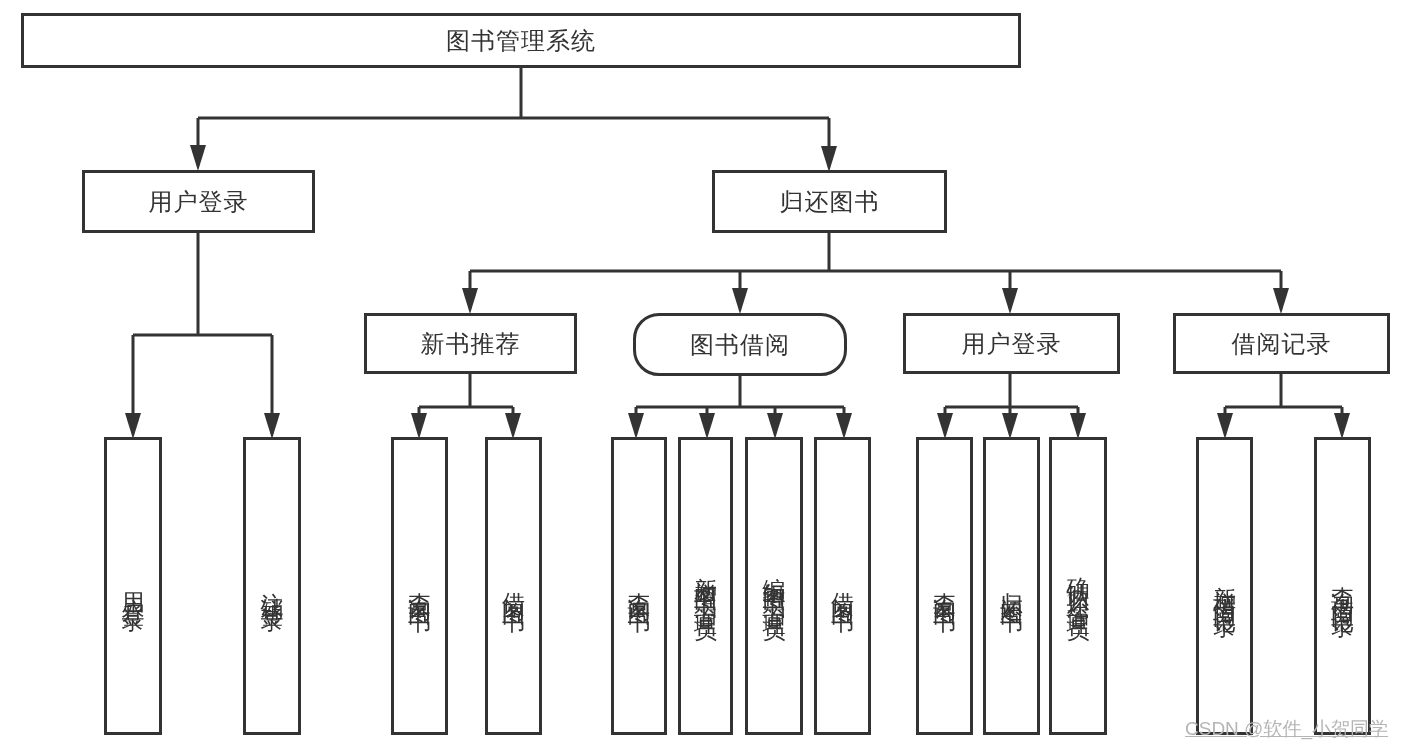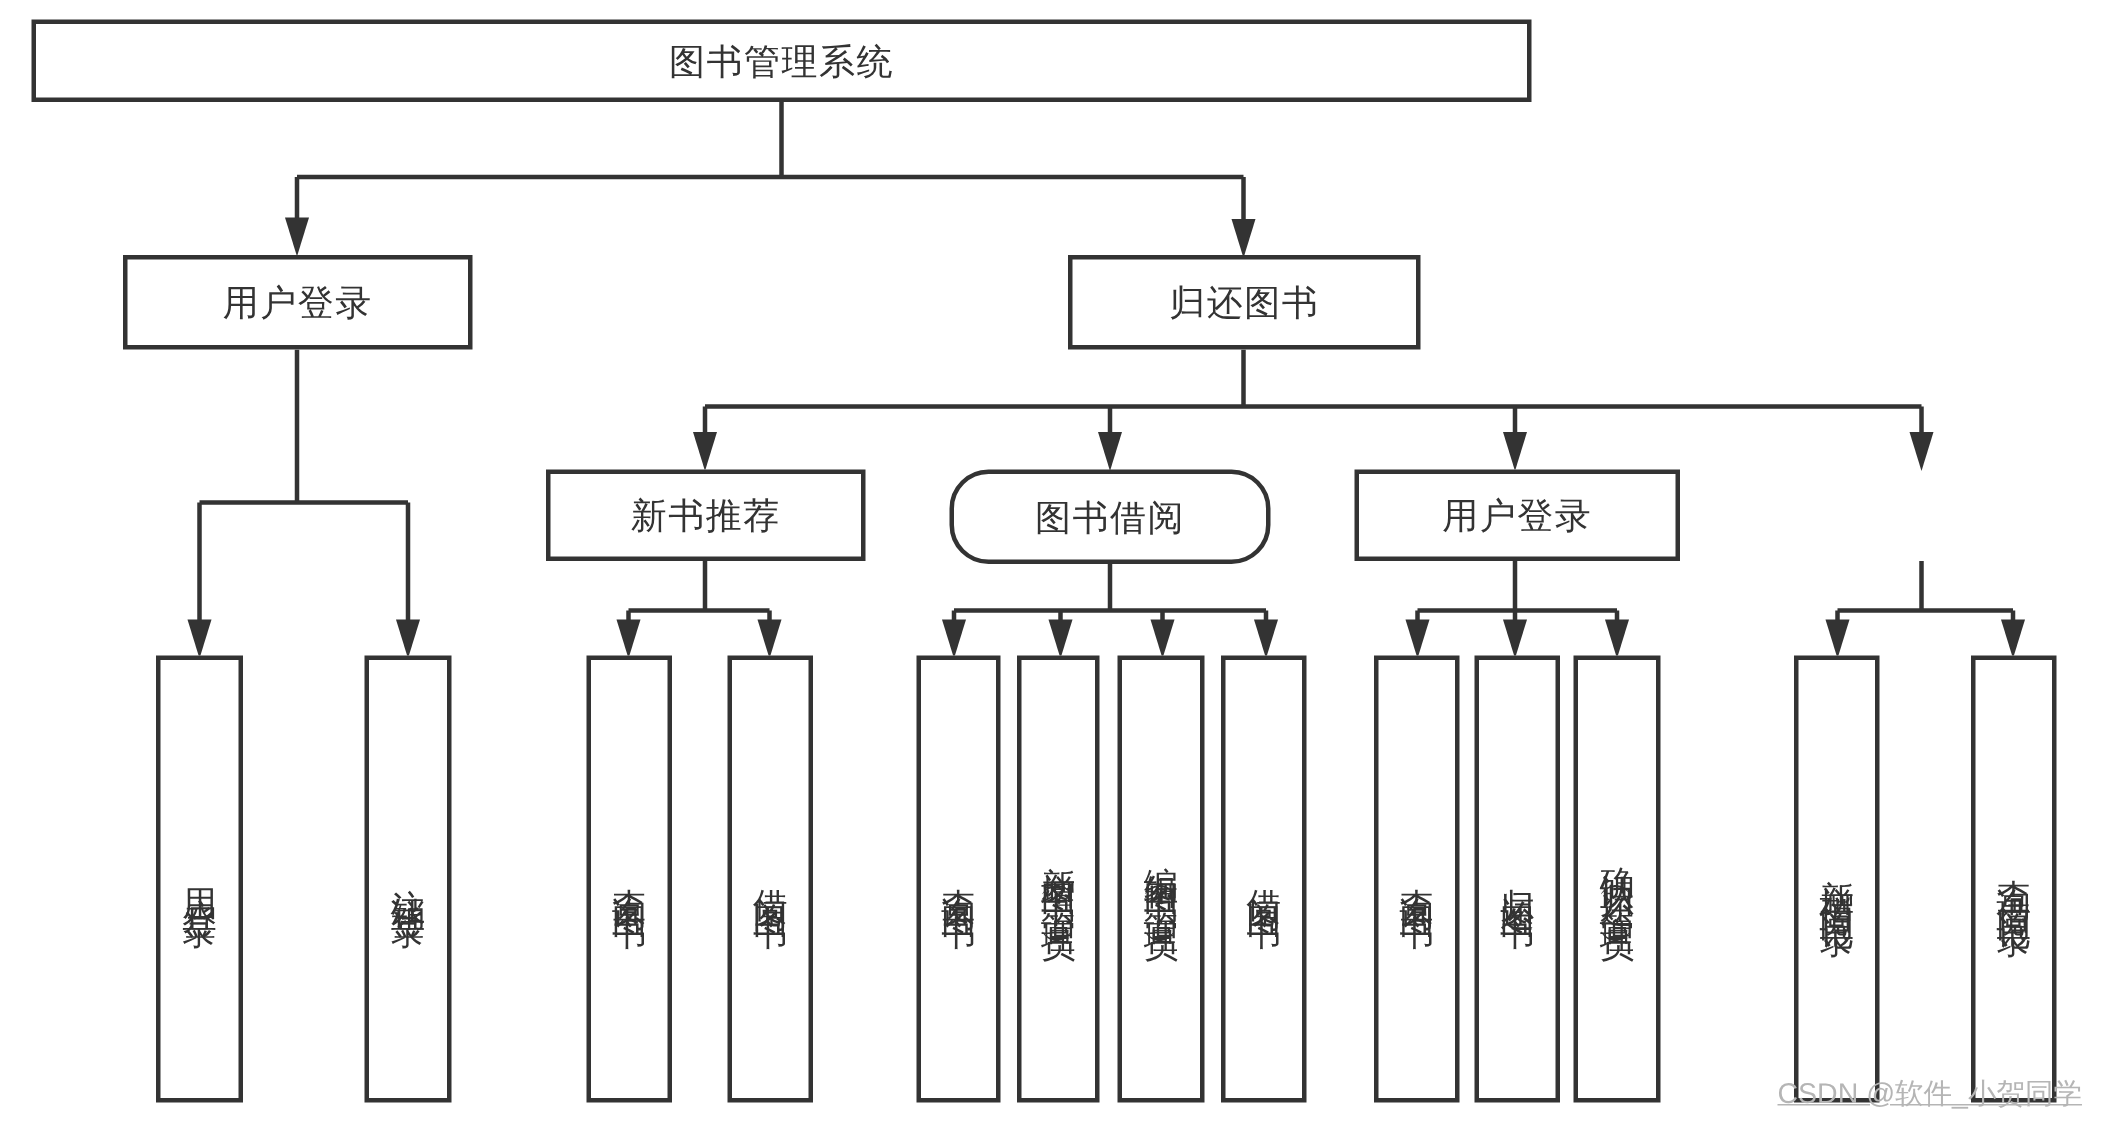--- a/index.html
+++ b/index.html
@@ -118,20 +118,23 @@
 
   <div class="box" style="left:364px;top:313px;width:213px;height:61px;">
     <span class="h-label">新书推荐</span>
   </div>
   <div class="box" style="left:633px;top:313px;width:214px;height:63px;border-radius:26px;">
     <span class="h-label">图书借阅</span>
   </div>
   <div class="box" style="left:903px;top:313px;width:217px;height:61px;">
     <span class="h-label">用户登录</span>
   </div>
+  <div class="box" style="left:1173px;top:313px;width:217px;height:61px;">
+    <span class="h-label">借阅记录</span>
+  </div>
 
   <div class="box" style="left:104px;top:437px;width:58px;height:298px;">
     <span class="v-label">用户登录</span>
   </div>
   <div class="box" style="left:243px;top:437px;width:58px;height:298px;">
     <span class="v-label">注销登录</span>
   </div>
 
   <div class="box" style="left:391px;top:437px;width:57px;height:298px;">
     <span class="v-label">查询图书</span>

